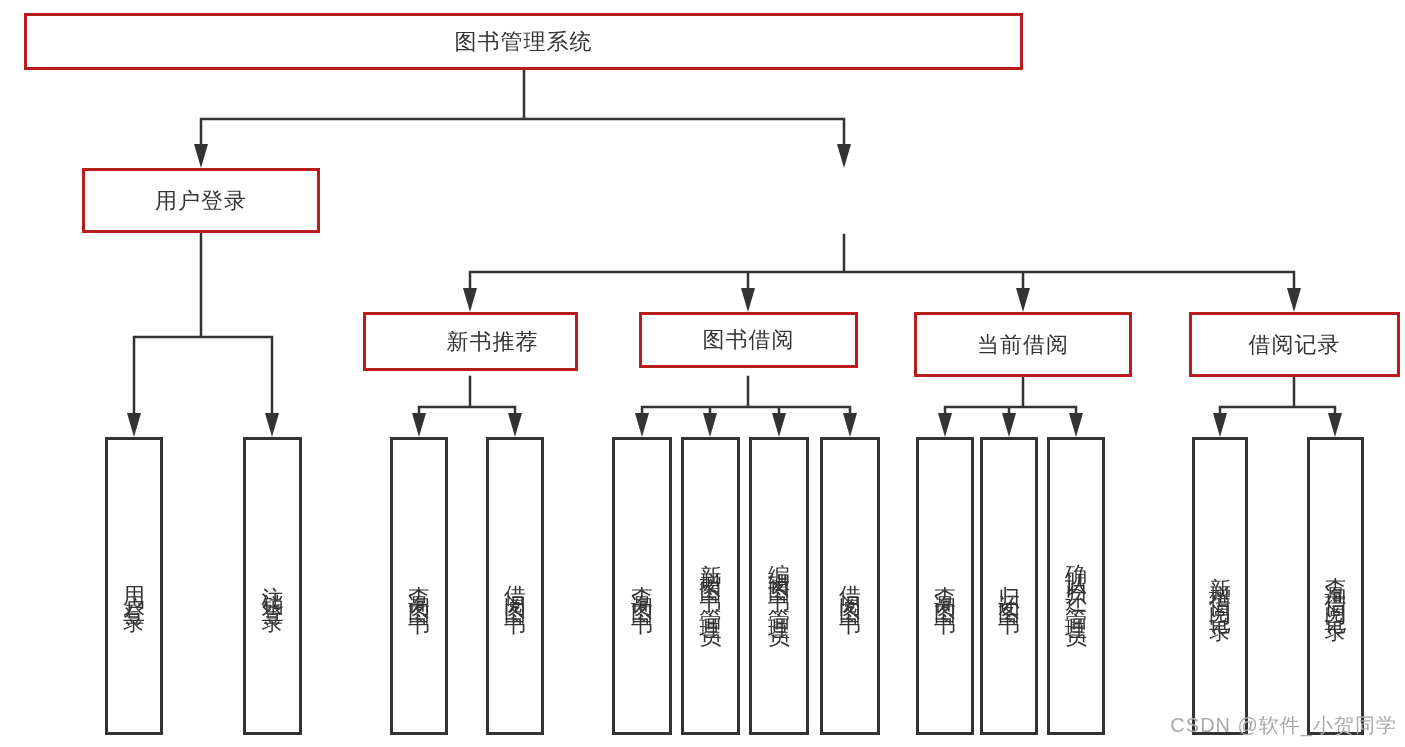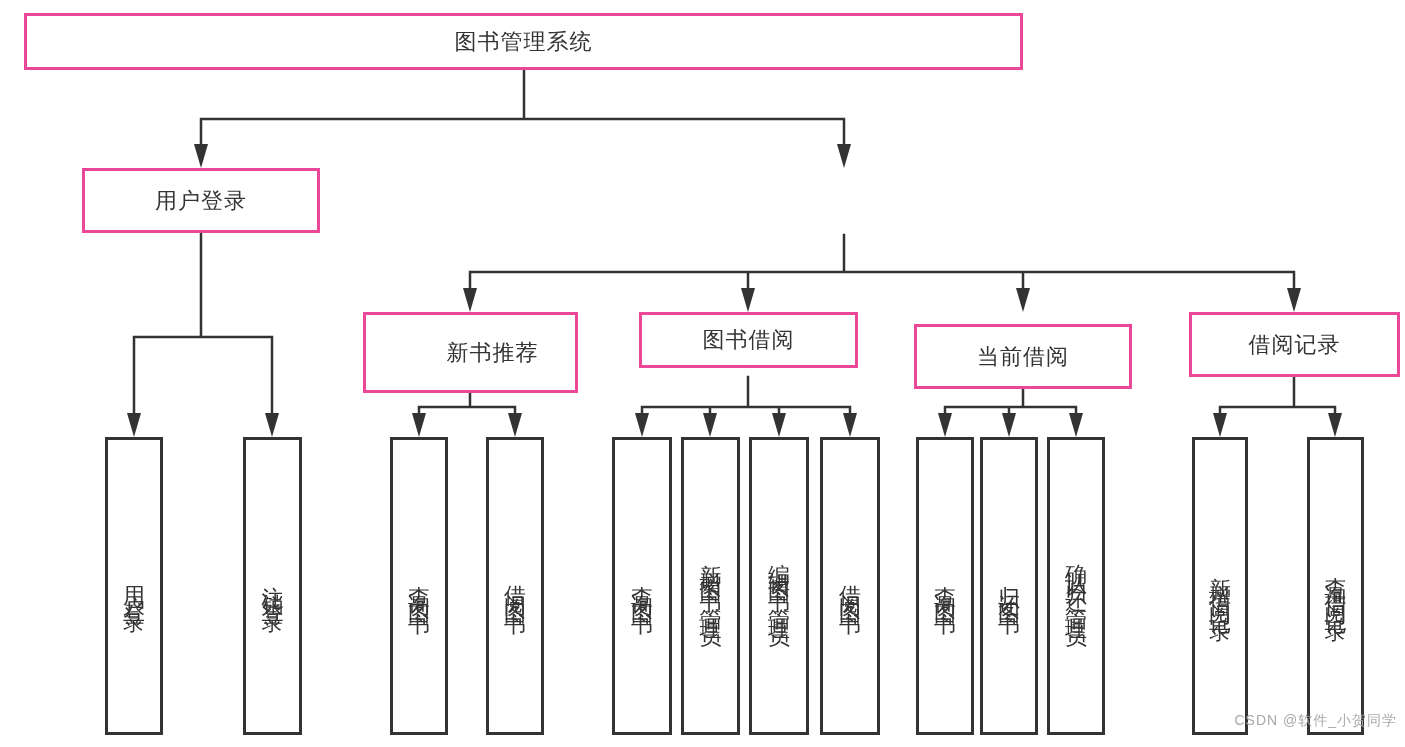--- a/index.html
+++ b/index.html
@@ -14,21 +14,21 @@
   }
   .connector-layer {
     position: absolute;
     left: 0; top: 0;
     width: 1405px; height: 747px;
     pointer-events: none;
   }
   .node {
     position: absolute;
     box-sizing: border-box;
-    border: 3px solid #ec4899;
+    border: 3px solid #b91c1c;
     background: #ffffff;
     display: flex;
     align-items: center;
     justify-content: center;
     font-size: 22px;
     letter-spacing: 1px;
     color: #333333;
     white-space: nowrap;
   }
   .vnode {
@@ -46,21 +46,21 @@
     writing-mode: vertical-rl;
     text-orientation: upright;
     letter-spacing: 9px;
     line-height: 1;
     white-space: nowrap;
   }
   .watermark {
     position: absolute;
     right: 8px;
     top: 712px;
-    font-size: 14px;
+    font-size: 20px;
     letter-spacing: 1px;
     color: #a9a9a9;
     z-index: 5;
     white-space: nowrap;
   }
 </style>
 </head>
 <body>
 
 <div class="stage">
@@ -105,23 +105,23 @@
       <polygon points="1069,413 1083,413 1076,437"></polygon>
       <polygon points="1213,413 1227,413 1220,437"></polygon>
       <polygon points="1328,413 1342,413 1335,437"></polygon>
     </g>
   </svg>
 
   <div class="node" style="left:24px; top:13px; width:999px; height:57px;">图书管理系统</div>
 
   <div class="node" style="left:82px; top:168px; width:238px; height:65px;">用户登录</div>
 
-  <div class="node" style="left:363px; top:312px; width:215px; height:81px;padding-left:44px;">新书推荐</div>
+  <div class="node" style="left:363px; top:312px; width:215px; height:59px;padding-left:44px;">新书推荐</div>
   <div class="node" style="left:639px; top:312px; width:219px; height:56px;">图书借阅</div>
-  <div class="node" style="left:914px; top:324px; width:218px; height:65px;">当前借阅</div>
+  <div class="node" style="left:914px; top:312px; width:218px; height:65px;">当前借阅</div>
   <div class="node" style="left:1189px; top:312px; width:211px; height:65px;">借阅记录</div>
 
   <div class="vnode" style="left:105px; top:437px; width:58px; height:298px;">
     <span class="vtext">用户登录</span>
   </div>
   <div class="vnode" style="left:243px; top:437px; width:59px; height:298px;">
     <span class="vtext">注销登录</span>
   </div>
 
   <div class="vnode" style="left:390px; top:437px; width:58px; height:298px;">

